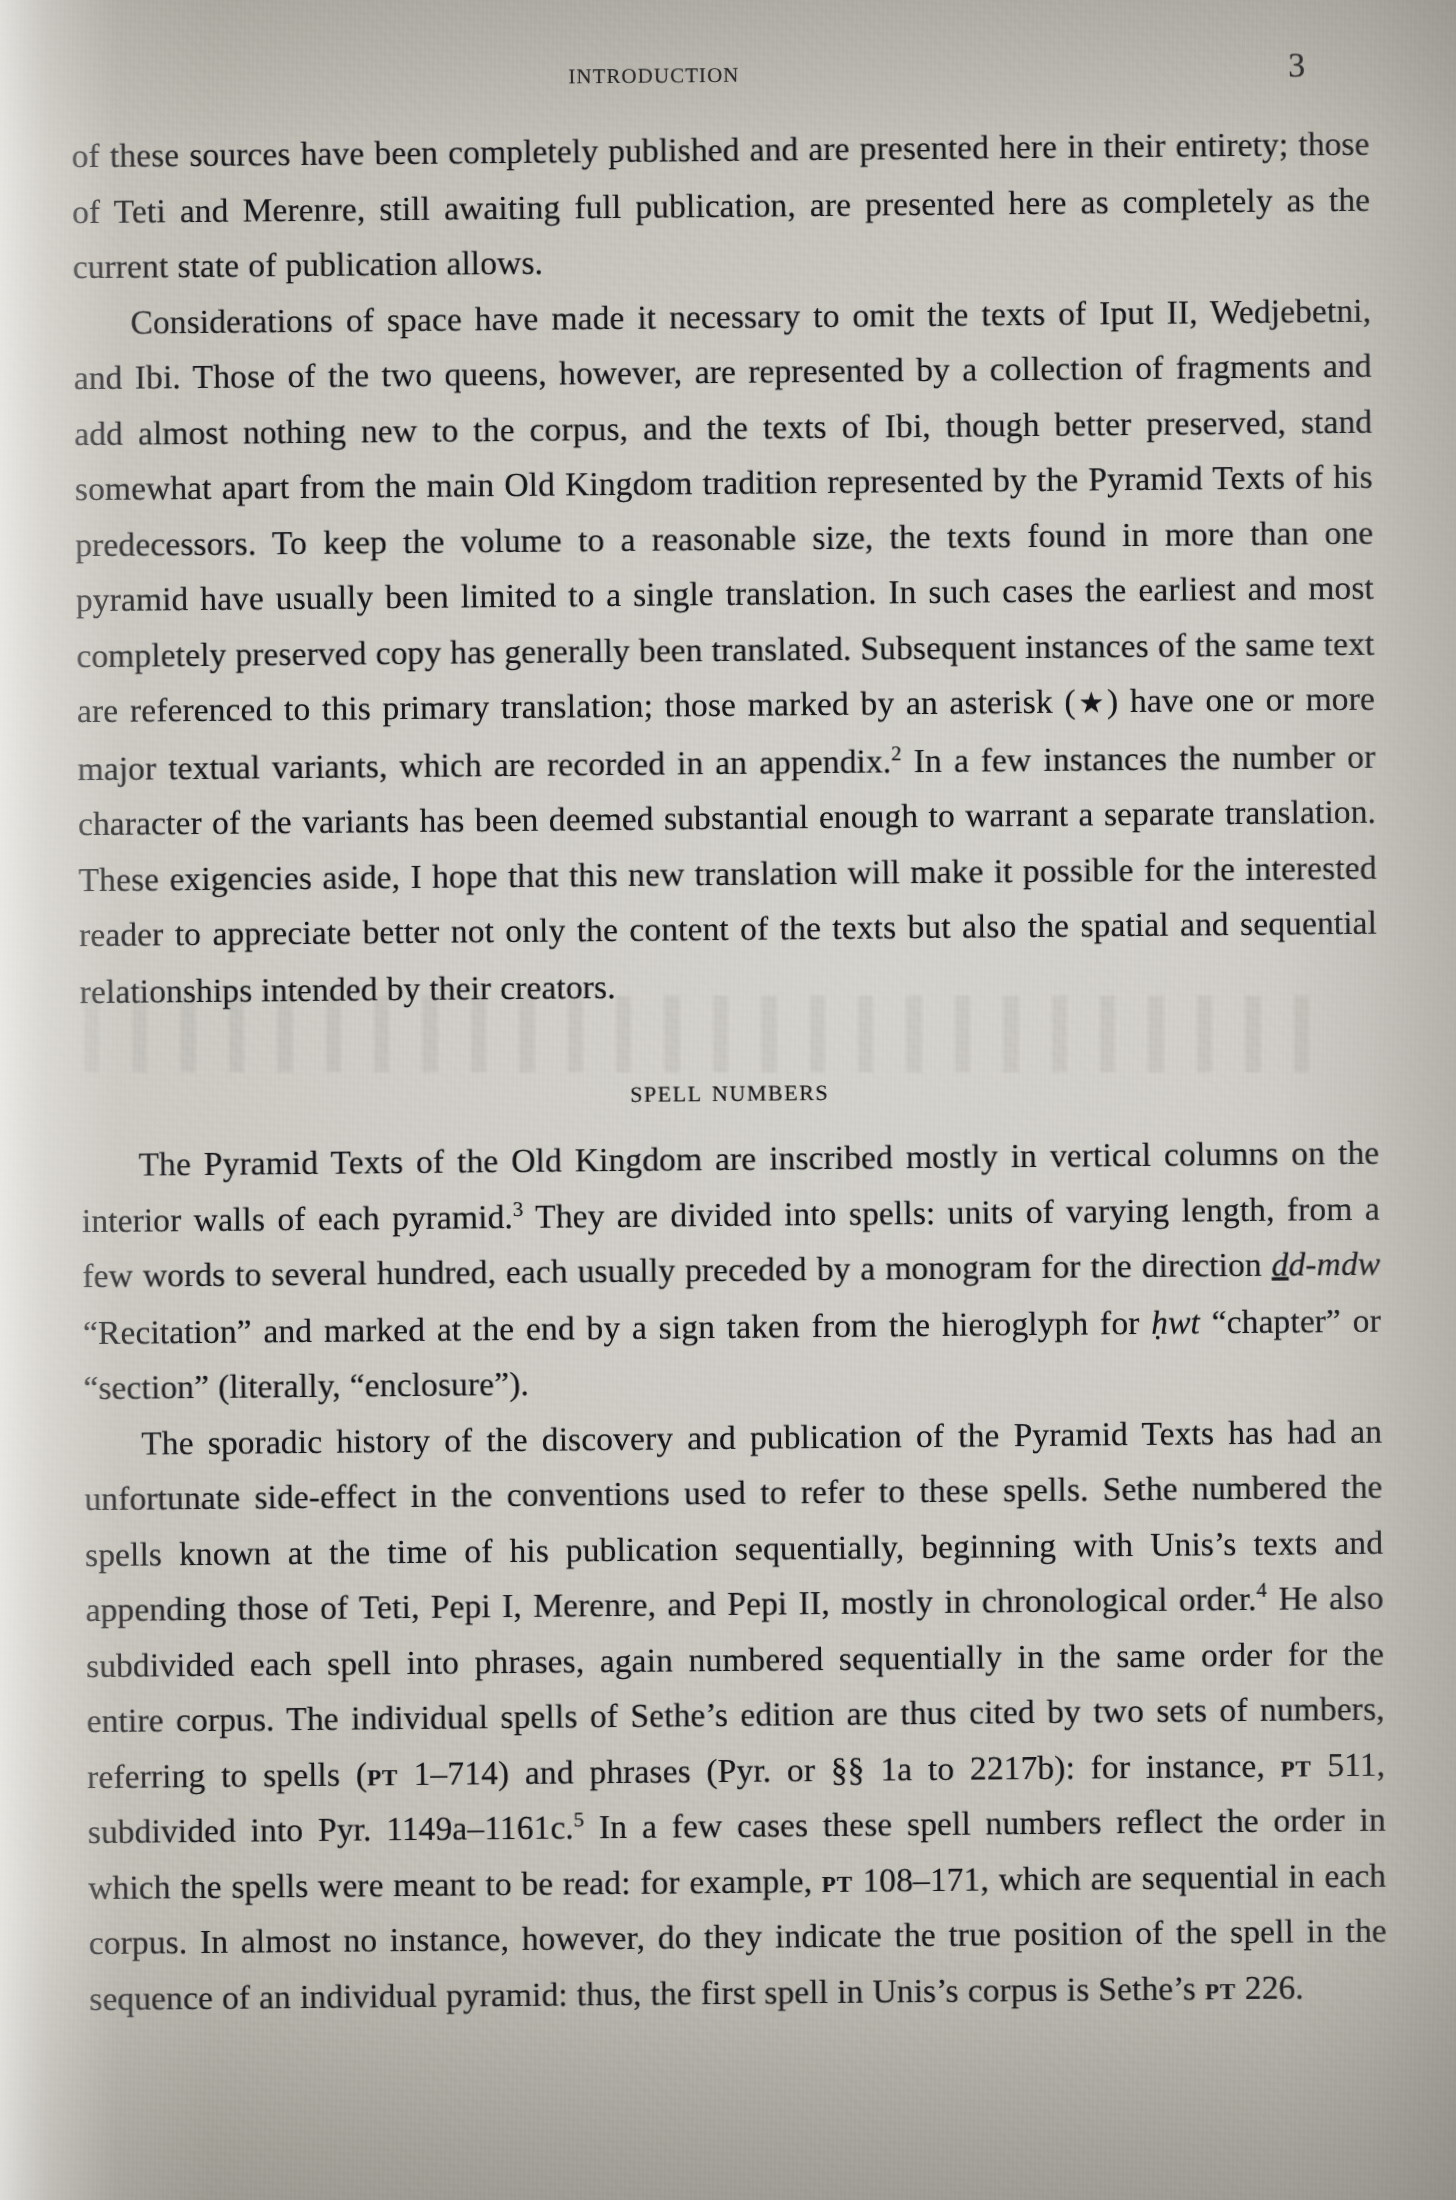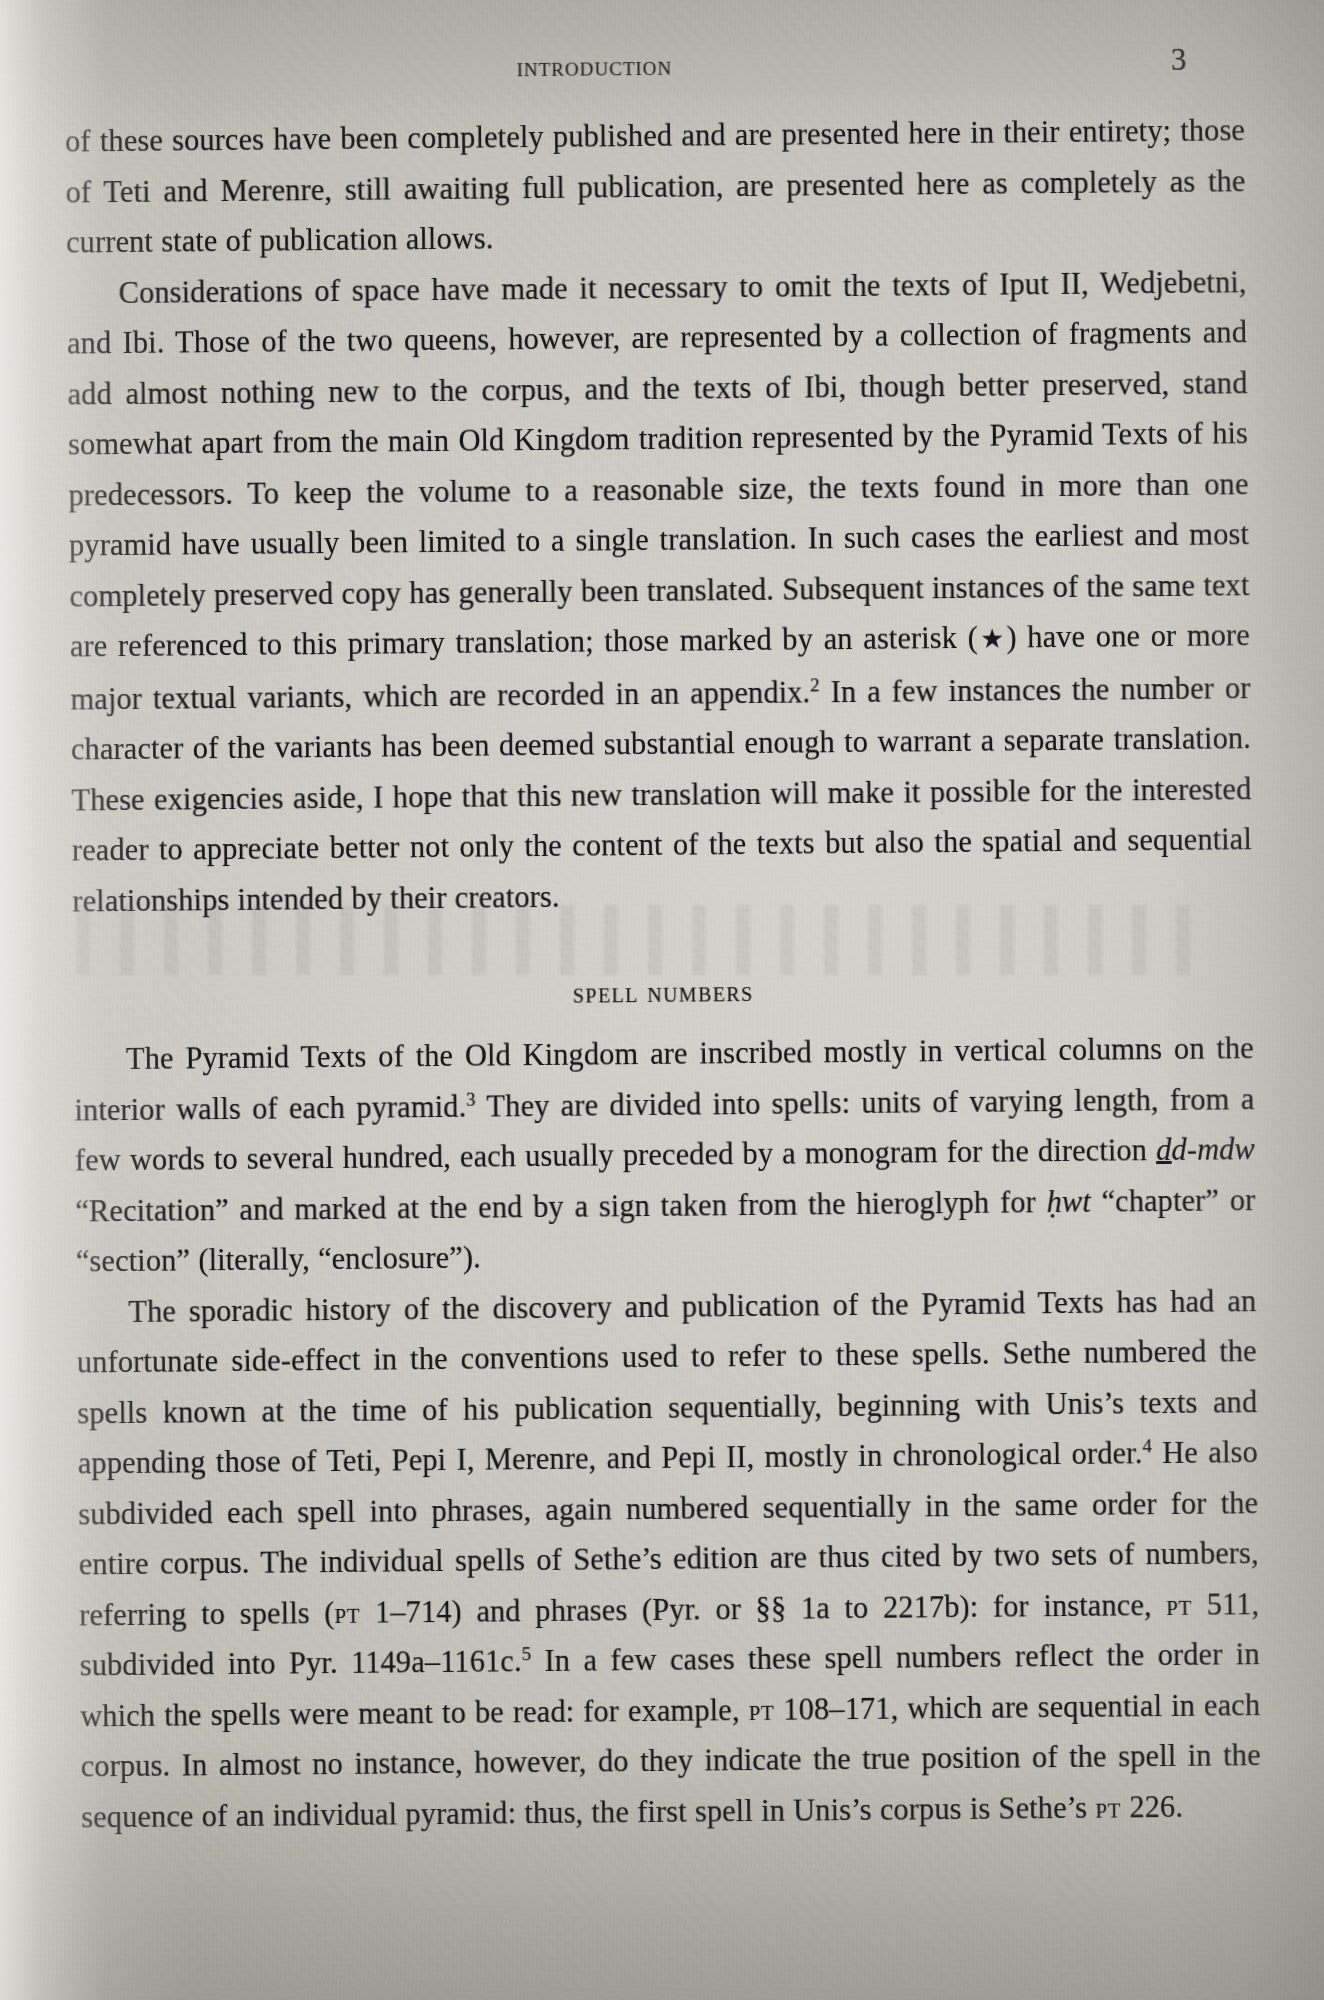--- a/index.html
+++ b/index.html
@@ -135,21 +135,21 @@
     margin: 56px 0 20px 0;
     text-align: center;
     font-size: 28px;
     font-weight: normal;
     font-variant: small-caps;
     text-transform: lowercase;
     letter-spacing: 1.4px;
     color: #17171b;
   }
 
-  .sc { font-variant: small-caps; text-transform: lowercase; letter-spacing: .6px; }
+  .sc { font-variant: small-caps; text-transform: lowercase; letter-spacing: .6px; font-weight: bold; }
   .it { font-style: italic; margin-top: 36px; }
   .uline { text-decoration: underline; text-underline-offset: 1px; }
   sup.fn { font-size: .62em; vertical-align: super; line-height: 0; }
   .star { font-size: .86em; }
 
   
   .content { text-shadow: 0 0 0.7px rgba(25,25,28,0.50); }
   .soft { filter: blur(0.18px); }
 </style>
 </head>

